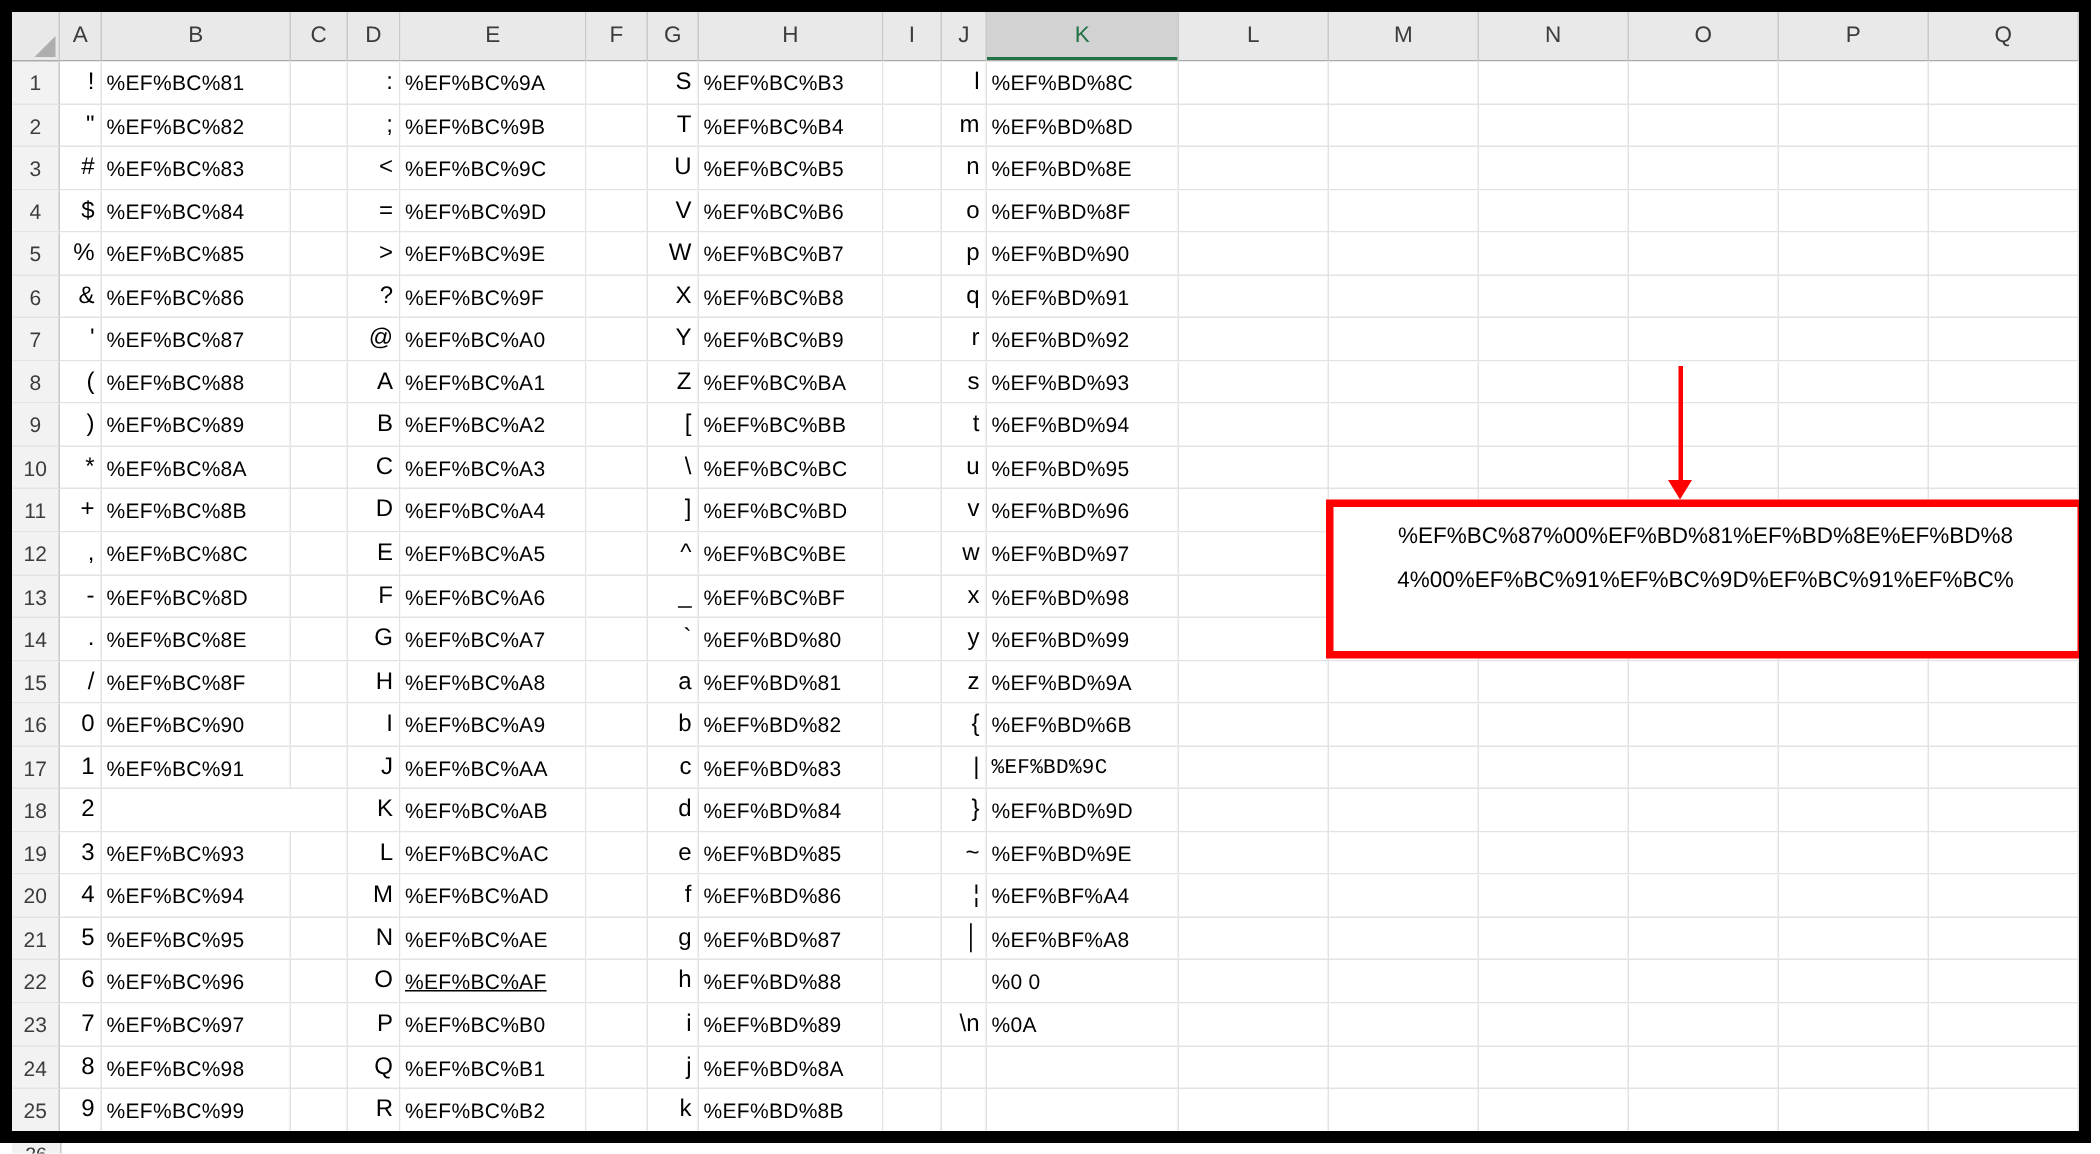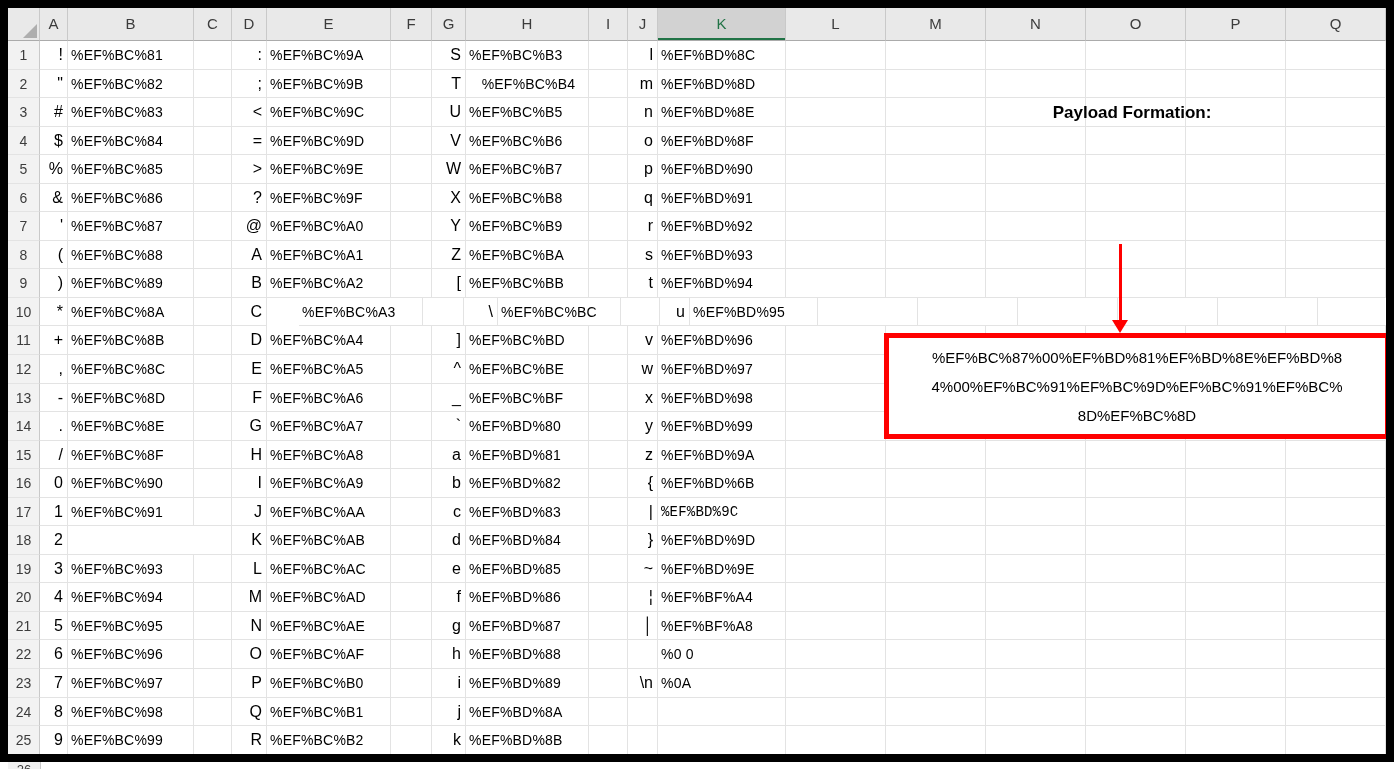--- a/index.html
+++ b/index.html
@@ -94,21 +94,21 @@
       </div>
       <div class="row">
         <div class="rowhdr" style="width: 32px;">2</div>
         <div class="cell char-cell" style="width: 28px;">"</div>
         <div class="cell enc-cell" style="width: 126px;">%EF%BC%82</div>
         <div class="cell" style="width: 38px;"></div>
         <div class="cell char-cell" style="width: 35px;">;</div>
         <div class="cell enc-cell" style="width: 124px;">%EF%BC%9B</div>
         <div class="cell" style="width: 41px;"></div>
         <div class="cell char-cell" style="width: 34px;">T</div>
-        <div class="cell enc-cell" style="width: 123px; text-align: center;">%EF%BC%B4</div>
+        <div class="cell enc-cell" style="width: 123px;">%EF%BC%B4</div>
         <div class="cell" style="width: 39px;"></div>
         <div class="cell char-cell" style="width: 30px;">m</div>
         <div class="cell enc-cell" style="width: 128px;">%EF%BD%8D</div>
         <div class="cell" style="width: 100px;"></div>
         <div class="cell" style="width: 100px;"></div>
         <div class="cell" style="width: 100px;"></div>
         <div class="cell" style="width: 100px;"></div>
         <div class="cell" style="width: 100px;"></div>
         <div class="cell" style="width: 100px;"></div>
       </div>
@@ -251,21 +251,21 @@
         <div class="cell" style="width: 100px;"></div>
         <div class="cell" style="width: 100px;"></div>
         <div class="cell" style="width: 100px;"></div>
       </div>
       <div class="row">
         <div class="rowhdr" style="width: 32px;">10</div>
         <div class="cell char-cell" style="width: 28px;">*</div>
         <div class="cell enc-cell" style="width: 126px;">%EF%BC%8A</div>
         <div class="cell" style="width: 38px;"></div>
         <div class="cell char-cell" style="width: 35px;">C</div>
-        <div class="cell enc-cell" style="width: 124px; margin-left: 32px;">%EF%BC%A3</div>
+        <div class="cell enc-cell" style="width: 124px;">%EF%BC%A3</div>
         <div class="cell" style="width: 41px;"></div>
         <div class="cell char-cell" style="width: 34px;">\</div>
         <div class="cell enc-cell" style="width: 123px;">%EF%BC%BC</div>
         <div class="cell" style="width: 39px;"></div>
         <div class="cell char-cell" style="width: 30px;">u</div>
         <div class="cell enc-cell" style="width: 128px;">%EF%BD%95</div>
         <div class="cell" style="width: 100px;"></div>
         <div class="cell" style="width: 100px;"></div>
         <div class="cell" style="width: 100px;"></div>
         <div class="cell" style="width: 100px;"></div>
@@ -491,21 +491,21 @@
         <div class="cell" style="width: 100px;"></div>
         <div class="cell" style="width: 100px;"></div>
         <div class="cell" style="width: 100px;"></div>
       </div>
       <div class="row">
         <div class="rowhdr" style="width: 32px;">22</div>
         <div class="cell char-cell" style="width: 28px;">6</div>
         <div class="cell enc-cell" style="width: 126px;">%EF%BC%96</div>
         <div class="cell" style="width: 38px;"></div>
         <div class="cell char-cell" style="width: 35px;">O</div>
-        <div class="cell enc-cell" style="width: 124px;">%EF%BC%AF</div>
+        <div class="cell enc-cell" style="width: 124px; text-decoration: underline;">%EF%BC%AF</div>
         <div class="cell" style="width: 41px;"></div>
         <div class="cell char-cell" style="width: 34px;">h</div>
         <div class="cell enc-cell" style="width: 123px;">%EF%BD%88</div>
         <div class="cell" style="width: 39px;"></div>
         <div class="cell char-cell" style="width: 30px;"></div>
         <div class="cell enc-cell" style="width: 128px;">%0 0</div>
         <div class="cell" style="width: 100px;"></div>
         <div class="cell" style="width: 100px;"></div>
         <div class="cell" style="width: 100px;"></div>
         <div class="cell" style="width: 100px;"></div>
@@ -568,31 +568,29 @@
         <div class="cell" style="width: 100px;"></div>
         <div class="cell" style="width: 100px;"></div>
         <div class="cell" style="width: 100px;"></div>
         <div class="cell" style="width: 100px;"></div>
         <div class="cell" style="width: 100px;"></div>
         <div class="cell" style="width: 100px;"></div>
       </div>
     </div>
 
   <div class="overlay">
-    <div class="pf-title">Payload Formation:</div>
 
 
     <div class="arrow">
       <div class="shaft"></div>
       <div class="head"></div>
     </div>
 
     <div class="box2">
       <div>%EF%BC%87%00%EF%BD%81%EF%BD%8E%EF%BD%8</div>
       <div>4%00%EF%BC%91%EF%BC%9D%EF%BC%91%EF%BC%</div>
-      <div>8D%EF%BC%8D</div>
     </div>
   </div>
 </div>
 
 <div class="row26clip">
   <span>26</span>
 </div>
 
 </body></html>

